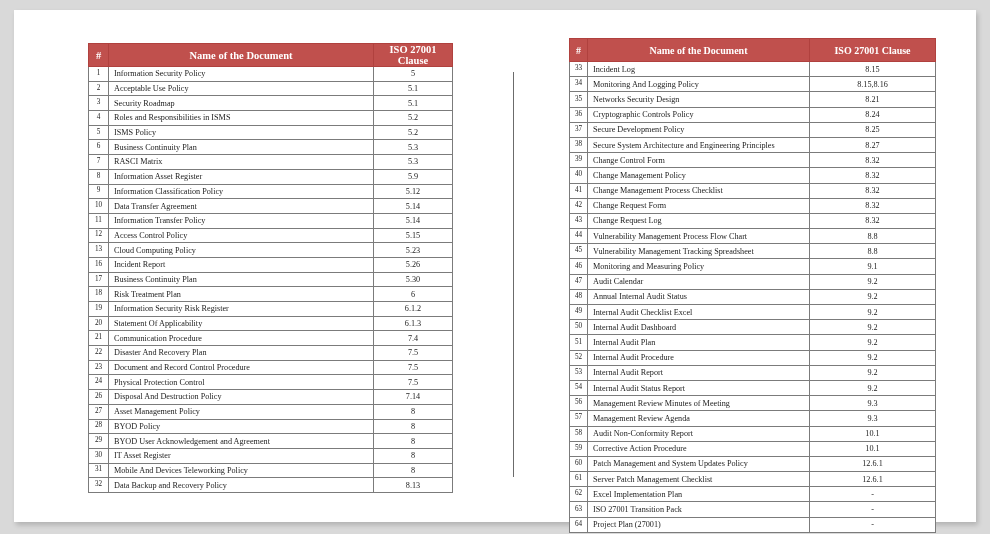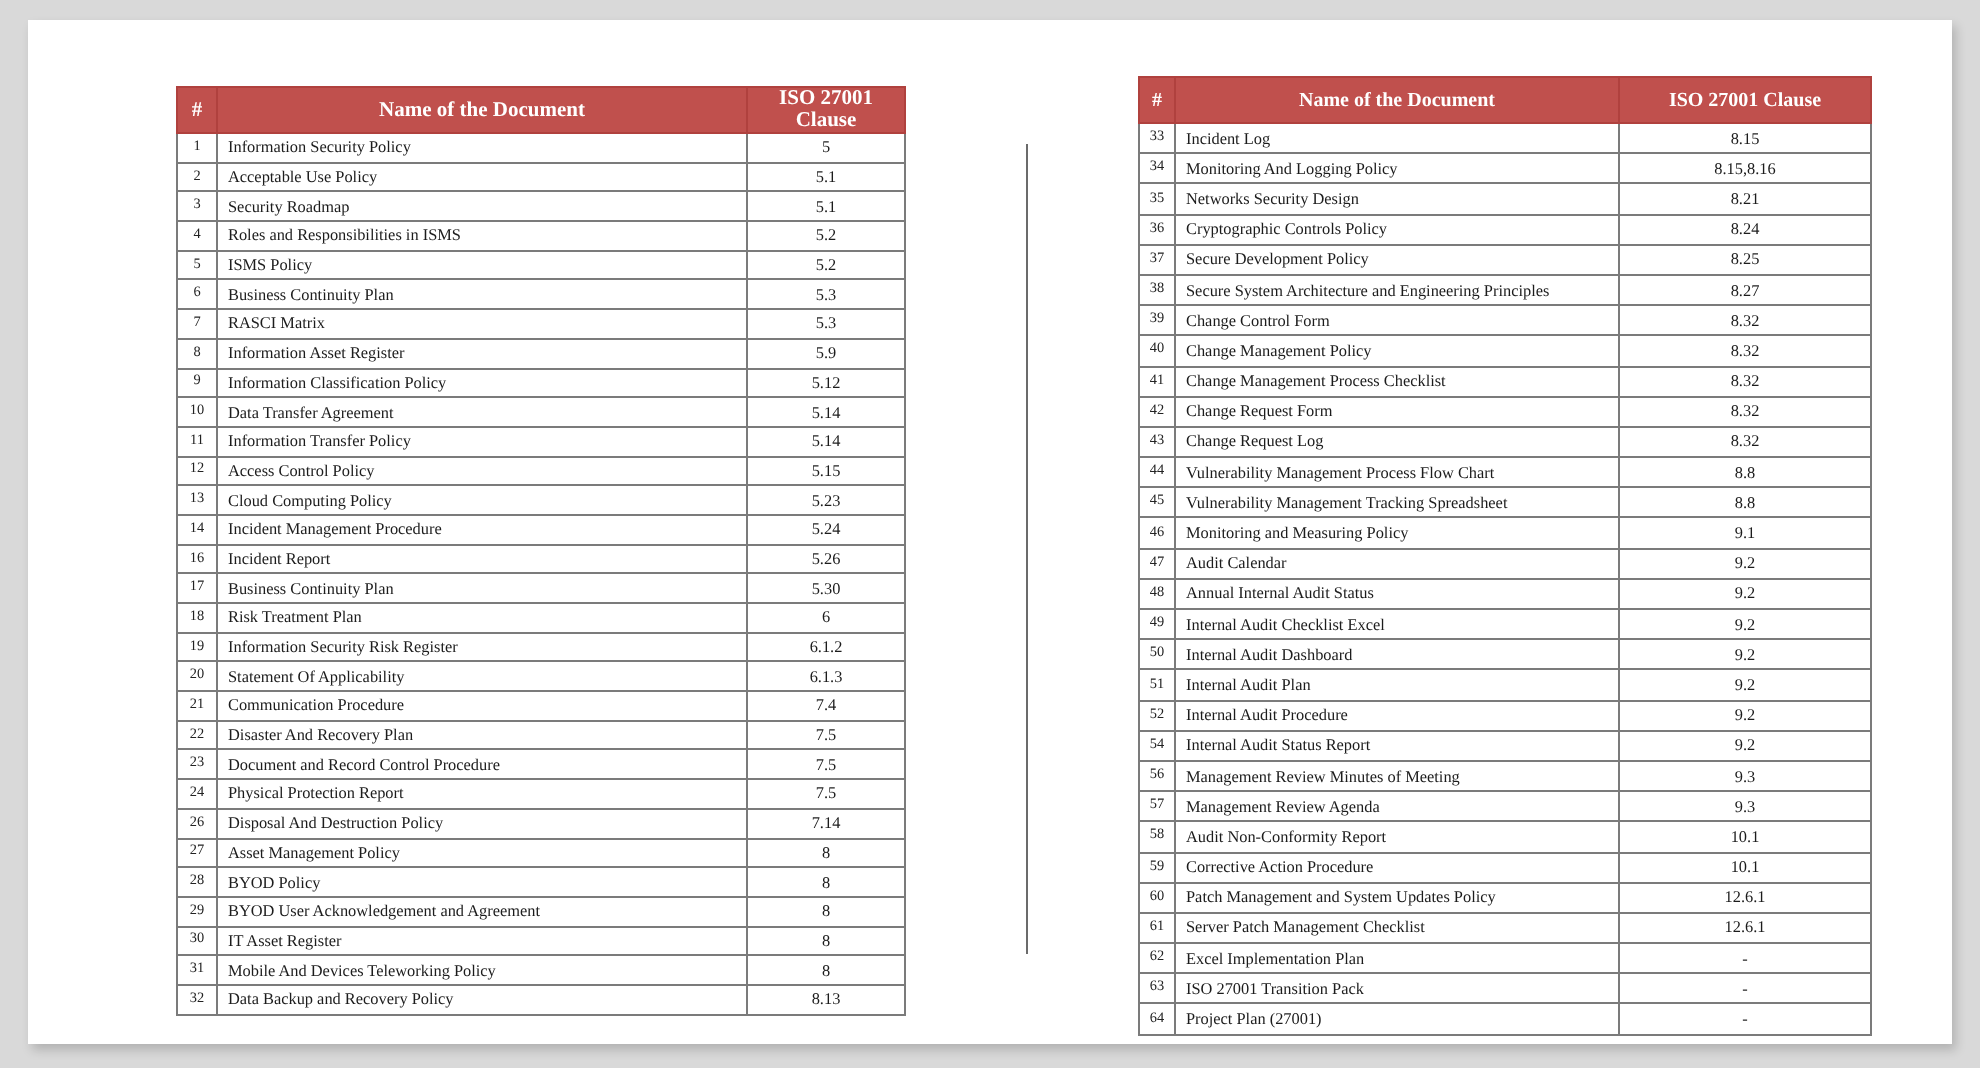--- a/index.html
+++ b/index.html
@@ -165,25 +165,20 @@
             <td class="col-num">12</td>
             <td class="col-name">Access Control Policy</td>
             <td class="col-clause">5.15</td>
           </tr>
           <tr>
             <td class="col-num">13</td>
             <td class="col-name">Cloud Computing Policy</td>
             <td class="col-clause">5.23</td>
           </tr>
           <tr>
-            <td class="col-num">14</td>
-            <td class="col-name">Incident Management Procedure</td>
-            <td class="col-clause">5.24</td>
-          </tr>
-          <tr>
             <td class="col-num">16</td>
             <td class="col-name">Incident Report</td>
             <td class="col-clause">5.26</td>
           </tr>
           <tr>
             <td class="col-num">17</td>
             <td class="col-name">Business Continuity Plan</td>
             <td class="col-clause">5.30</td>
           </tr>
           <tr>
@@ -211,21 +206,21 @@
             <td class="col-name">Disaster And Recovery Plan</td>
             <td class="col-clause">7.5</td>
           </tr>
           <tr>
             <td class="col-num">23</td>
             <td class="col-name">Document and Record Control Procedure</td>
             <td class="col-clause">7.5</td>
           </tr>
           <tr>
             <td class="col-num">24</td>
-            <td class="col-name">Physical Protection Report</td>
+            <td class="col-name">Physical Protection Control</td>
             <td class="col-clause">7.5</td>
           </tr>
           <tr>
             <td class="col-num">26</td>
             <td class="col-name">Disposal And Destruction Policy</td>
             <td class="col-clause">7.14</td>
           </tr>
           <tr>
             <td class="col-num">27</td>
             <td class="col-name">Asset Management Policy</td>
@@ -364,20 +359,25 @@
             <td class="col-num">51</td>
             <td class="col-name">Internal Audit Plan</td>
             <td class="col-clause">9.2</td>
           </tr>
           <tr>
             <td class="col-num">52</td>
             <td class="col-name">Internal Audit Procedure</td>
             <td class="col-clause">9.2</td>
           </tr>
           <tr>
+            <td class="col-num">53</td>
+            <td class="col-name">Internal Audit Report</td>
+            <td class="col-clause">9.2</td>
+          </tr>
+          <tr>
             <td class="col-num">54</td>
             <td class="col-name">Internal Audit Status Report</td>
             <td class="col-clause">9.2</td>
           </tr>
           <tr>
             <td class="col-num">56</td>
             <td class="col-name">Management Review Minutes of Meeting</td>
             <td class="col-clause">9.3</td>
           </tr>
           <tr>

